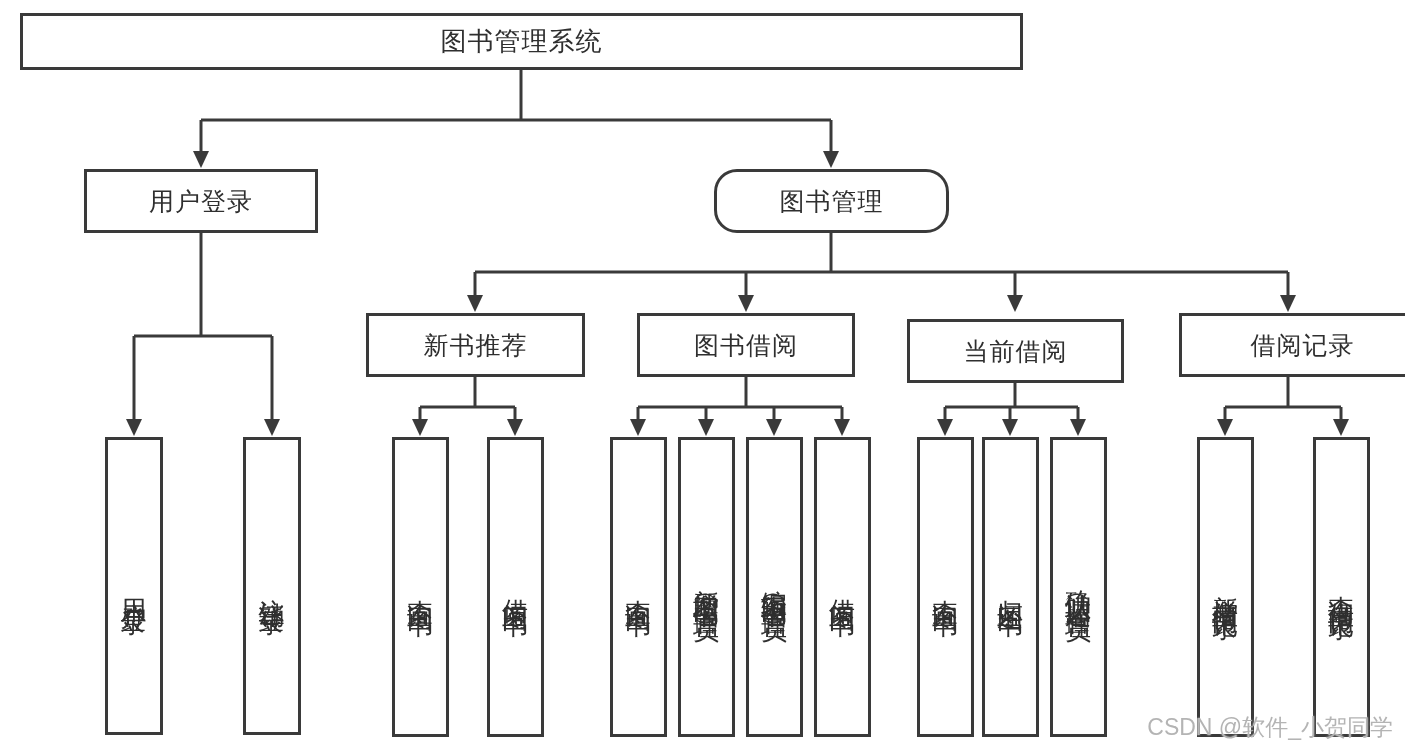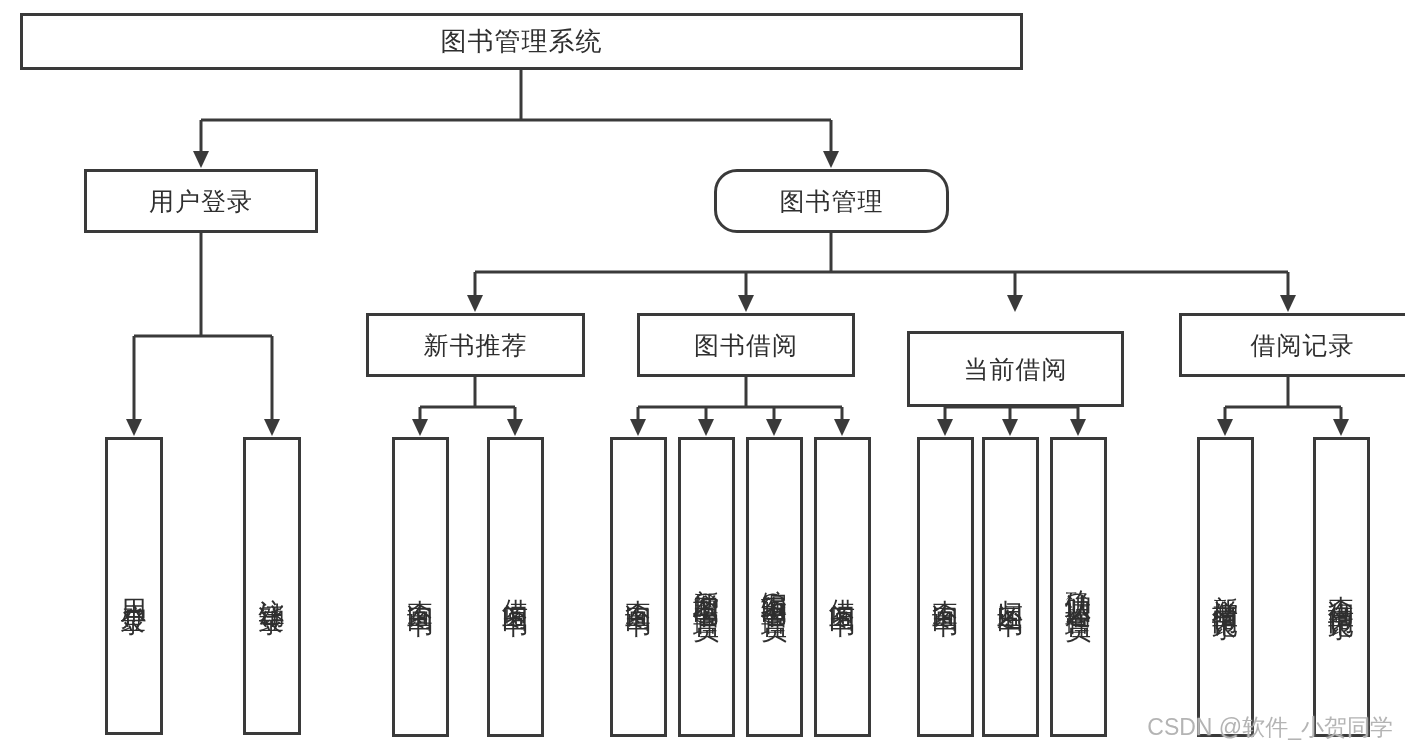--- a/index.html
+++ b/index.html
@@ -164,21 +164,21 @@
   <div class="box" style="left:714px; top:169px; width:235px; height:64px;border-radius:23px;">
     <span class="hlabel">图书管理</span>
   </div>
 
   <div class="box" style="left:366px; top:313px; width:219px; height:64px;">
     <span class="hlabel">新书推荐</span>
   </div>
   <div class="box" style="left:637px; top:313px; width:218px; height:64px;">
     <span class="hlabel">图书借阅</span>
   </div>
-  <div class="box" style="left:907px; top:331px; width:217px; height:76px;">
+  <div class="box" style="left:907px; top:319px; width:217px; height:64px;">
     <span class="hlabel">当前借阅</span>
   </div>
   <div class="box" style="left:1179px; top:313px; width:247px; height:64px;">
     <span class="hlabel">借阅记录</span>
   </div>
 
   <div class="box" style="left:105px; top:437px; width:58px; height:298px;">
     <span class="vlabel">用户登录</span>
   </div>
   <div class="box" style="left:243px; top:437px; width:58px; height:298px;">

